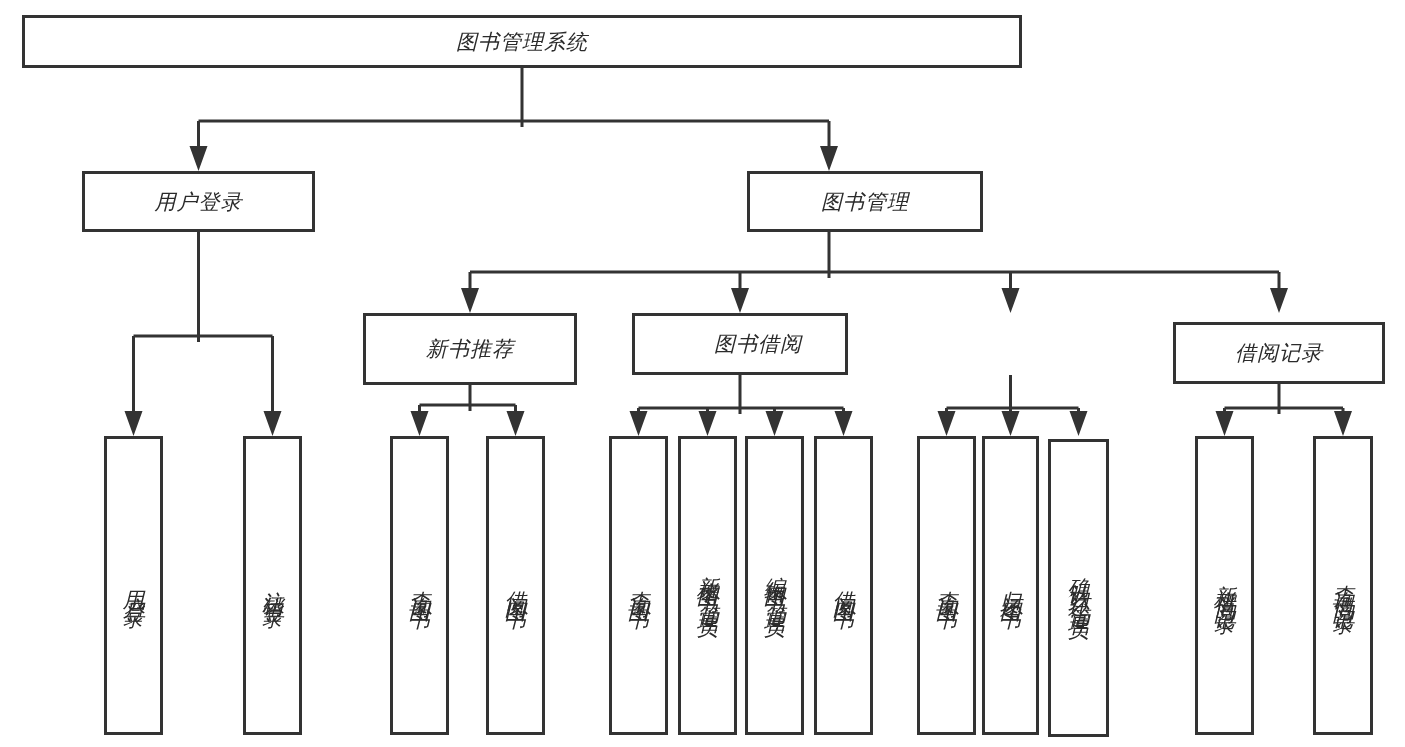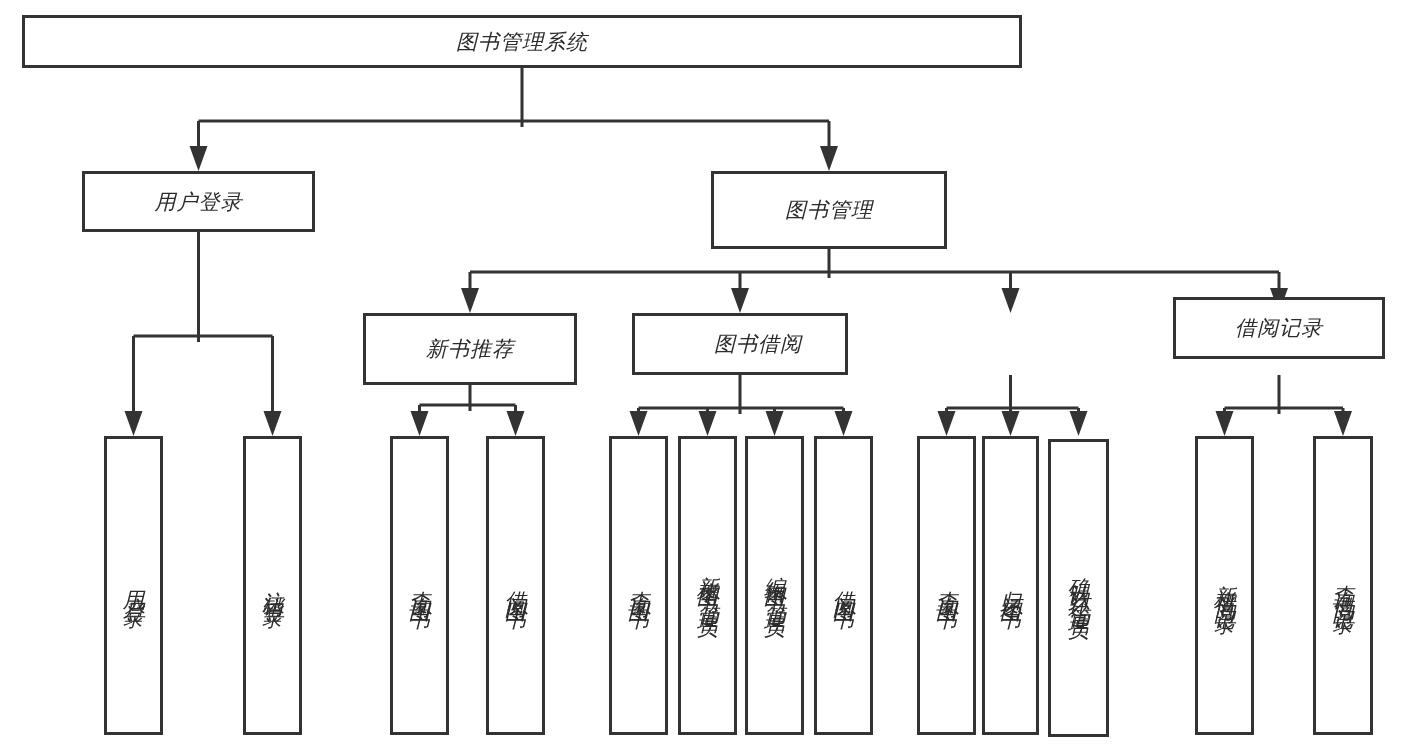--- a/index.html
+++ b/index.html
@@ -100,31 +100,31 @@
              M1334 411 L1352 411 L1343 436 Z"></path>
   </svg>
 
   <div class="node" style="left:22px; top:15px; width:1000px; height:53px;">
     <span class="lbl">图书管理系统</span>
   </div>
 
   <div class="node" style="left:82px; top:171px; width:233px; height:61px;">
     <span class="lbl">用户登录</span>
   </div>
-  <div class="node" style="left:711px; top:171px; width:236px; height:78px;">
+  <div class="node" style="left:747px; top:171px; width:236px; height:61px;">
     <span class="lbl">图书管理</span>
   </div>
 
   <div class="node" style="left:363px; top:313px; width:214px; height:72px;align-items:center;">
     <span class="lbl">新书推荐</span>
   </div>
   <div class="node" style="left:632px; top:313px; width:216px; height:62px;padding-left:36px;">
     <span class="lbl">图书借阅</span>
   </div>
-  <div class="node" style="left:1173px; top:297px; width:212px; height:62px;">
+  <div class="node" style="left:1173px; top:322px; width:212px; height:62px;">
     <span class="lbl">借阅记录</span>
   </div>
 
   <div class="node leaf" style="left:104px; top:436px; width:59px; height:299px;">
     <span class="lbl">用户登录</span>
   </div>
   <div class="node leaf" style="left:243px; top:436px; width:59px; height:299px;">
     <span class="lbl">注销登录</span>
   </div>
 

